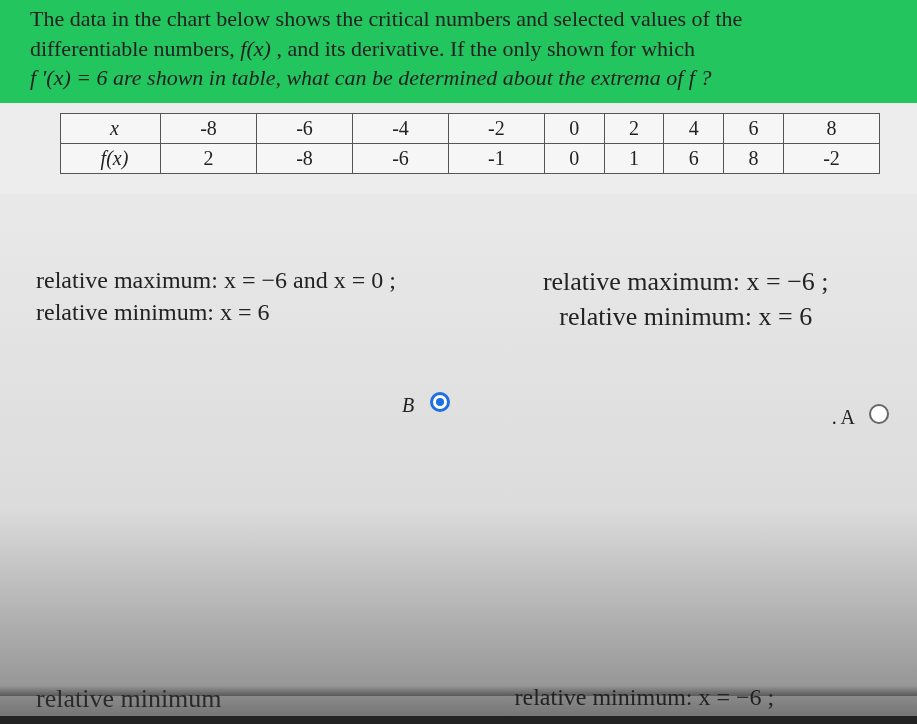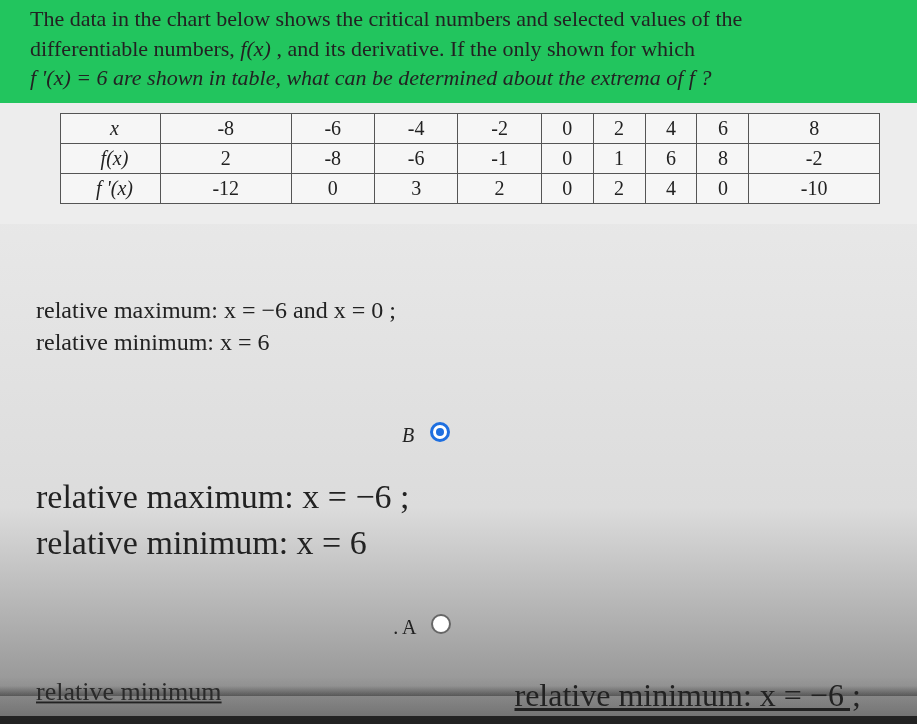--- a/index.html
+++ b/index.html
@@ -39,33 +39,32 @@
       font-style: italic;
       width: 100px;
       text-align: center;
       padding-left: 8px;
     }
     .answers {
       display: flex;
       flex-wrap: wrap;
       padding: 60px 10px 0 30px;
       gap: 0;
-      flex-direction: column;
     }
     .answer {
       width: 50%;
       padding: 10px 10px 10px 6px;
       position: relative;
       min-height: 180px;
     }
     .answer-text {
       font-size: 24px;
       line-height: 1.35;
     }
-    .answer-text.big { font-size: 34px; }
+    .answer-text.big { font-size: 26px; text-align: center; }
     .letter {
       position: absolute;
       font-style: italic;
       font-size: 20px;
     }
     .radio {
       position: absolute;
       width: 20px;
       height: 20px;
       border-radius: 50%;
@@ -86,31 +85,30 @@
       border-radius: 50%;
     }
     .bottom-row {
       position: absolute;
       bottom: 0;
       left: 0;
       right: 0;
       display: flex;
       padding: 0 10px 0 30px;
       background: linear-gradient(180deg, rgba(0,0,0,0) 0%, rgba(0,0,0,0.2) 100%);
-      text-decoration: underline;
     }
     .bottom-row .answer { min-height: 40px; padding-top: 0; }
     .bottom-left {
       font-size: 26px;
       color: #2a2a2a;
       filter: blur(0.3px);
       transform: scaleY(0.95);
     }
     .bottom-right {
-      font-size: 32px;
+      font-size: 24px;
       color: #222;
       padding-left: 40px;
     }
     .dark-bar {
       position: absolute;
       left: 0; right: 0;
       bottom: -6px;
       height: 14px;
       background: #2a2a2a;
       z-index: -1;
@@ -155,32 +153,20 @@
       <td>2</td>
       <td>-8</td>
       <td>-6</td>
       <td>-1</td>
       <td>0</td>
       <td>1</td>
       <td>6</td>
       <td>8</td>
       <td>-2</td>
     </tr>
-    <tr>
-      <td class="row-header">f '(x)</td>
-      <td>-12</td>
-      <td>0</td>
-      <td>3</td>
-      <td>2</td>
-      <td>0</td>
-      <td>2</td>
-      <td>4</td>
-      <td>0</td>
-      <td>-10</td>
-    </tr>
   </tbody>
     </table>
 </div>
 
 <div class="answers">
   <div class="answer">
     <div class="answer-text">
       <span>relative maximum:  x = −6  and  x = 0 ;</span><br>
       <span>relative minimum:  x = 6</span>
     </div>

